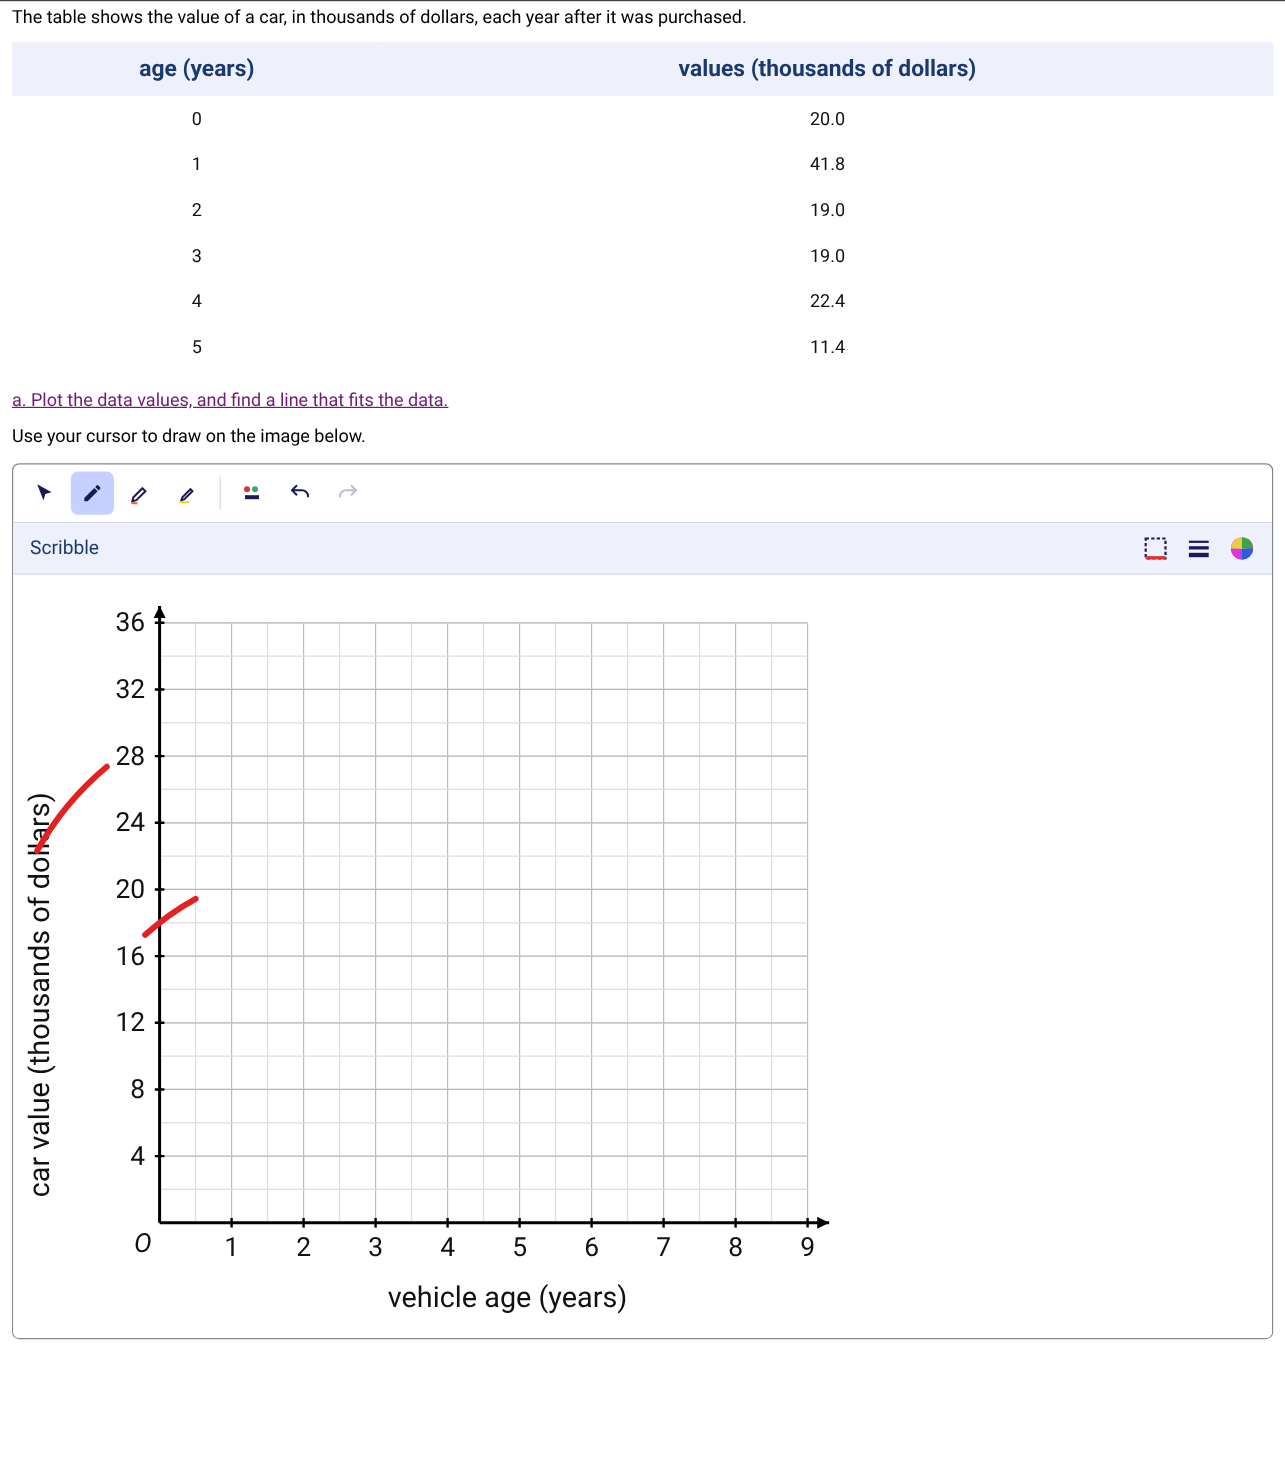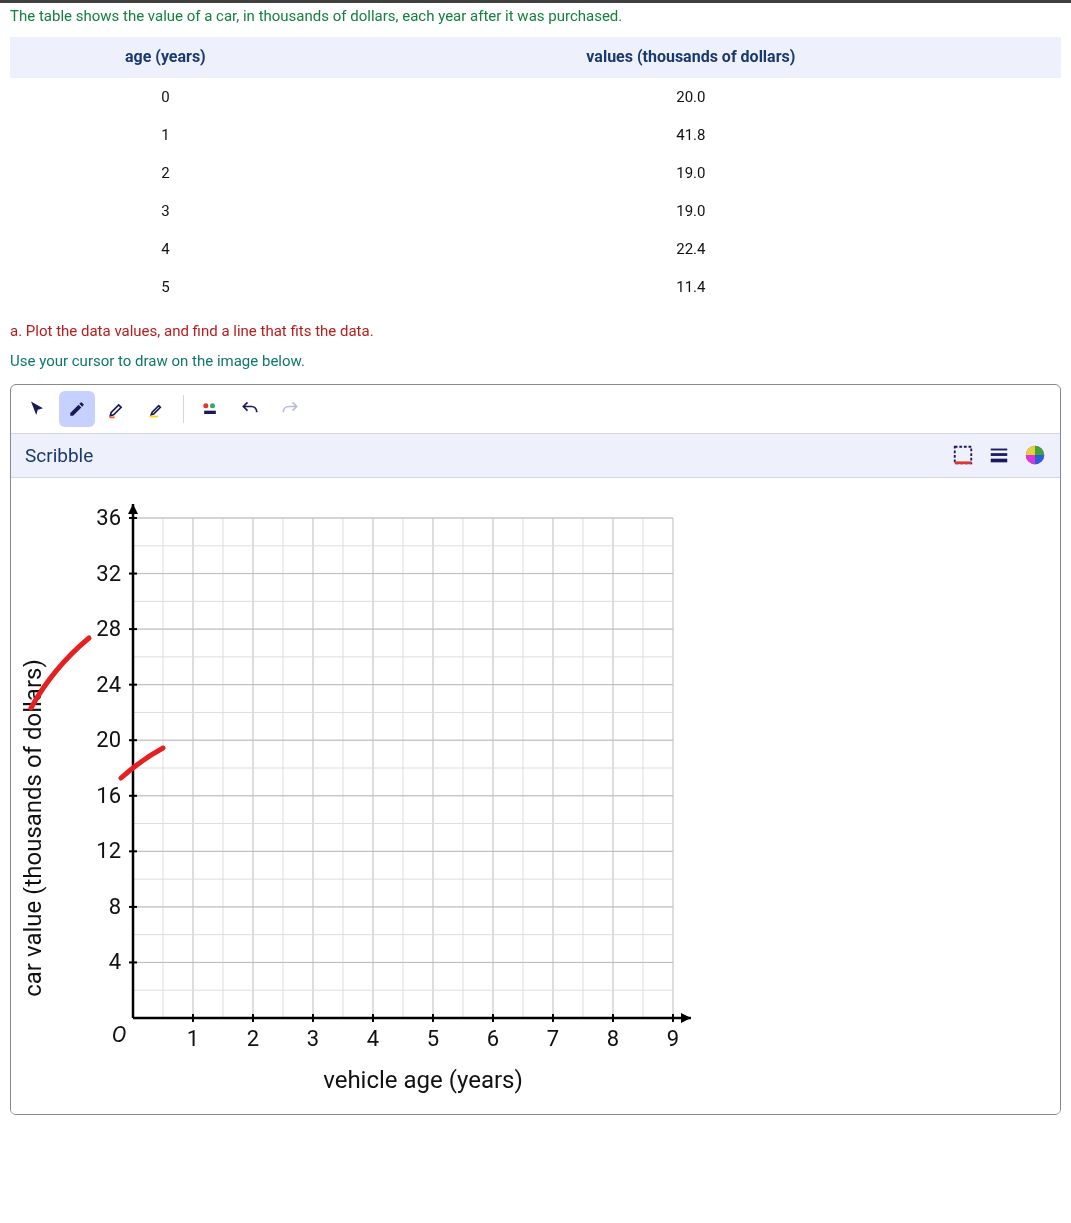--- a/index.html
+++ b/index.html
@@ -4,50 +4,51 @@
 <style>
   * { box-sizing: border-box; margin: 0; padding: 0; }
   body {
     font-family: -apple-system, BlinkMacSystemFont, "Segoe UI", Roboto, sans-serif;
     font-size: 15px;
     color: #111;
     width: 1071px;
     background: #fff;
   }
   .question-text {
-    color: #15803d;
+    color: #000000;
     padding: 4px 10px 6px 10px;
-    border-top: 3px solid #404040;
+    border-top: 1px solid #404040;
     font-size: 15px;
   }
   .data-table {
     width: calc(100% - 20px);
     margin: 6px 10px 10px 10px;
     border-collapse: collapse;
   }
   .data-table thead th {
     background: #eef1fb;
     color: #1a3a6e;
     font-weight: 700;
     text-align: center;
     padding: 10px 6px;
-    font-size: 16px;
+    font-size: 19px;
     line-height: 1.3;
   }
   .data-table td {
     text-align: center;
     padding: 10px 6px;
     color: #111;
   }
   .part-a {
-    color: #b91c1c;
+    color: #701a75;
     padding: 6px 10px 6px 10px;
+    text-decoration: underline;
   }
   .instr {
-    color: #0f766e;
+    color: #000000;
     padding: 6px 10px 14px 10px;
   }
   .canvas-wrap {
     margin: 0 10px 10px 10px;
     border: 1.5px solid #888;
     border-radius: 6px;
     overflow: hidden;
   }
 
   
@@ -80,21 +81,21 @@
   .mode-bar {
     display: flex;
     align-items: center;
     justify-content: space-between;
     background: #eef1fb;
     padding: 10px 14px;
     border-bottom: 1px solid #d2d6e4;
   }
   .mode-label {
     color: #1a3a6e;
-    font-size: 19px;
+    font-size: 16px;
   }
   .mode-right {
     display: flex;
     gap: 14px;
     align-items: center;
   }
   .mode-icon {
     width: 22px;
     height: 22px;
     display: flex;

